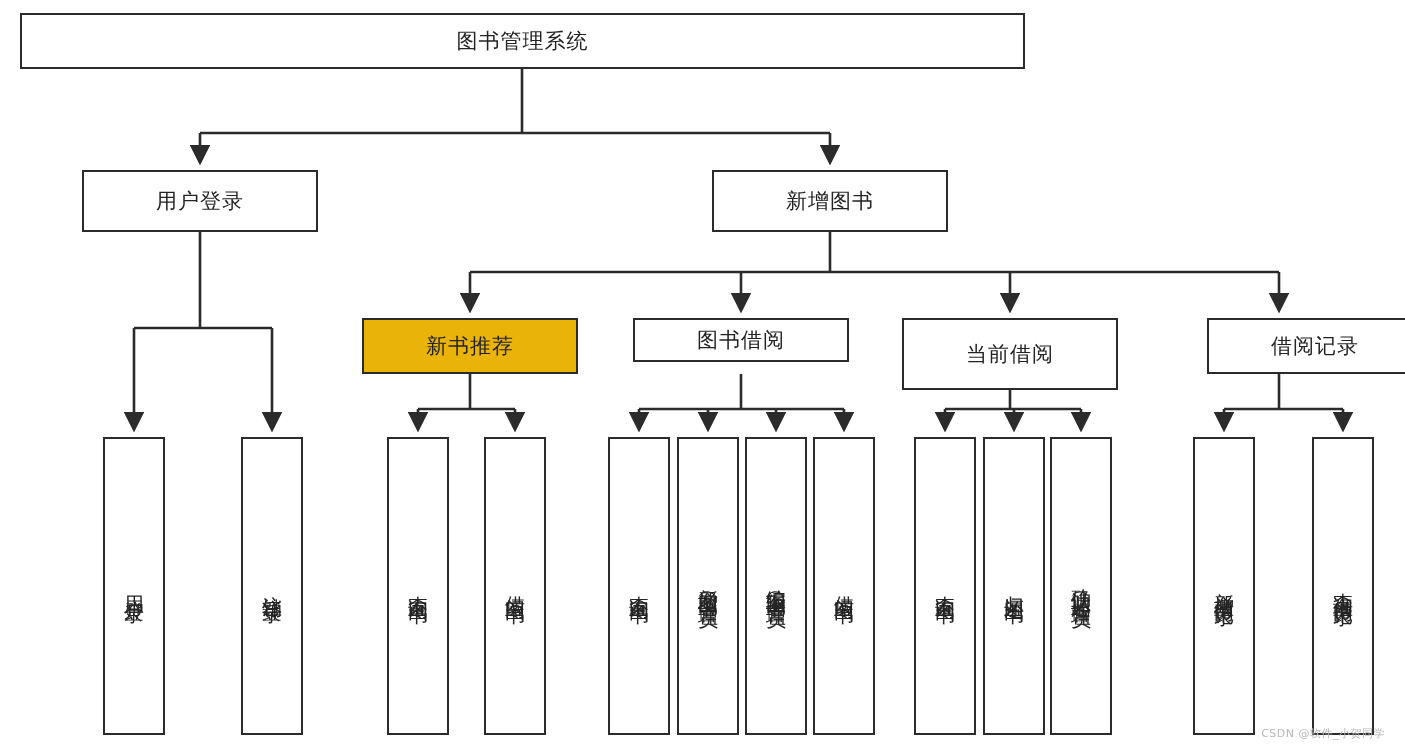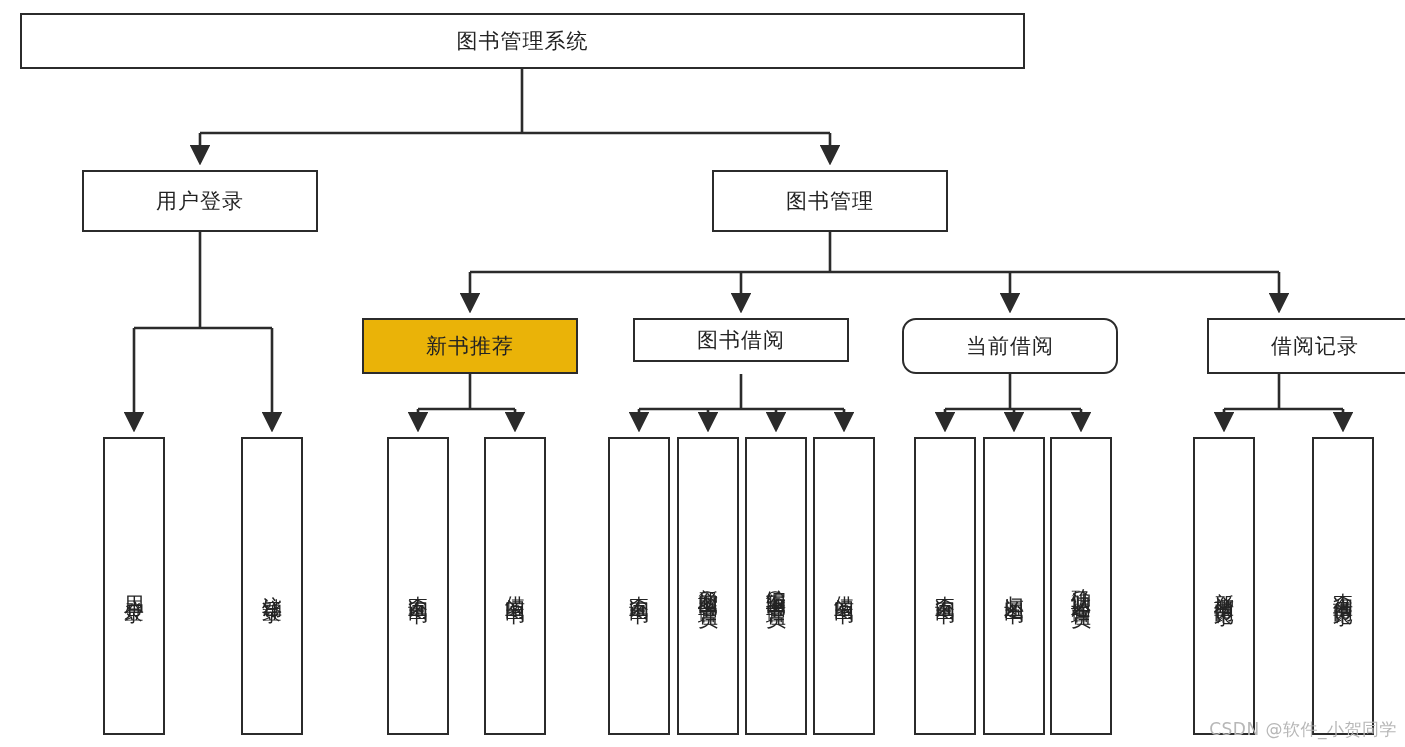--- a/index.html
+++ b/index.html
@@ -55,23 +55,23 @@
   .node.v .node-label {
     writing-mode: vertical-rl;
     text-orientation: upright;
     font-size: 20px;
     line-height: 1.06;
     letter-spacing: 3px;
     white-space: nowrap;
   }
   .watermark {
     position: absolute;
-    right: 8px;
+    right: 20px;
     bottom: 6px;
-    font-size: 17px;
+    font-size: 11px;
     color: #b7b7b7;
     letter-spacing: 0.5px;
     white-space: nowrap;
     user-select: none;
   }
 </style>
 </head>
 <body>
 
 <div id="canvas">
@@ -127,30 +127,30 @@
   </svg>
 
   <div class="node h" style="left: 20px; top: 13px; width: 1005px; height: 56px; border-color: rgb(43, 43, 43); background: rgb(255, 255, 255); color: rgb(35, 35, 35);">
     <span class="node-label">图书管理系统</span>
   </div>
 
   <div class="node h" style="left: 82px; top: 170px; width: 236px; height: 62px; border-color: rgb(43, 43, 43); background: rgb(255, 255, 255); color: rgb(35, 35, 35);">
     <span class="node-label">用户登录</span>
   </div>
   <div class="node h" style="left: 712px; top: 170px; width: 236px; height: 62px; border-color: rgb(43, 43, 43); background: rgb(255, 255, 255); color: rgb(35, 35, 35);">
-    <span class="node-label">图书管理</span>
+    <span class="node-label">新增图书</span>
   </div>
 
   <div class="node h" style="left: 362px; top: 318px; width: 216px; height: 56px; border-color: rgb(43, 43, 43); background: #eab308; color: rgb(35, 35, 35);">
     <span class="node-label">新书推荐</span>
   </div>
   <div class="node h" style="left: 633px; top: 318px; width: 216px; height: 44px; border-color: rgb(43, 43, 43); background: rgb(255, 255, 255); color: rgb(35, 35, 35);">
     <span class="node-label">图书借阅</span>
   </div>
-  <div class="node h" style="left: 902px; top: 318px; width: 216px; height: 56px; border-color: rgb(43, 43, 43); background: rgb(255, 255, 255); color: rgb(35, 35, 35); border-radius: 14px;">
+  <div class="node h" style="left: 902px; top: 318px; width: 216px; height: 72px; border-color: rgb(43, 43, 43); background: rgb(255, 255, 255); color: rgb(35, 35, 35);">
     <span class="node-label">当前借阅</span>
   </div>
   <div class="node h" style="left: 1171px; top: 318px; width: 216px; height: 56px; border-color: rgb(43, 43, 43); background: rgb(255, 255, 255); color: rgb(35, 35, 35); margin-left: 36px;">
     <span class="node-label">借阅记录</span>
   </div>
 
   <div class="node v" style="left: 103px; top: 437px; width: 62px; height: 298px; border-color: rgb(43, 43, 43); background: rgb(255, 255, 255); color: rgb(35, 35, 35);">
     <span class="node-label">用户登录</span>
   </div>
   <div class="node v" style="left: 241px; top: 437px; width: 62px; height: 298px; border-color: rgb(43, 43, 43); background: rgb(255, 255, 255); color: rgb(35, 35, 35);">

